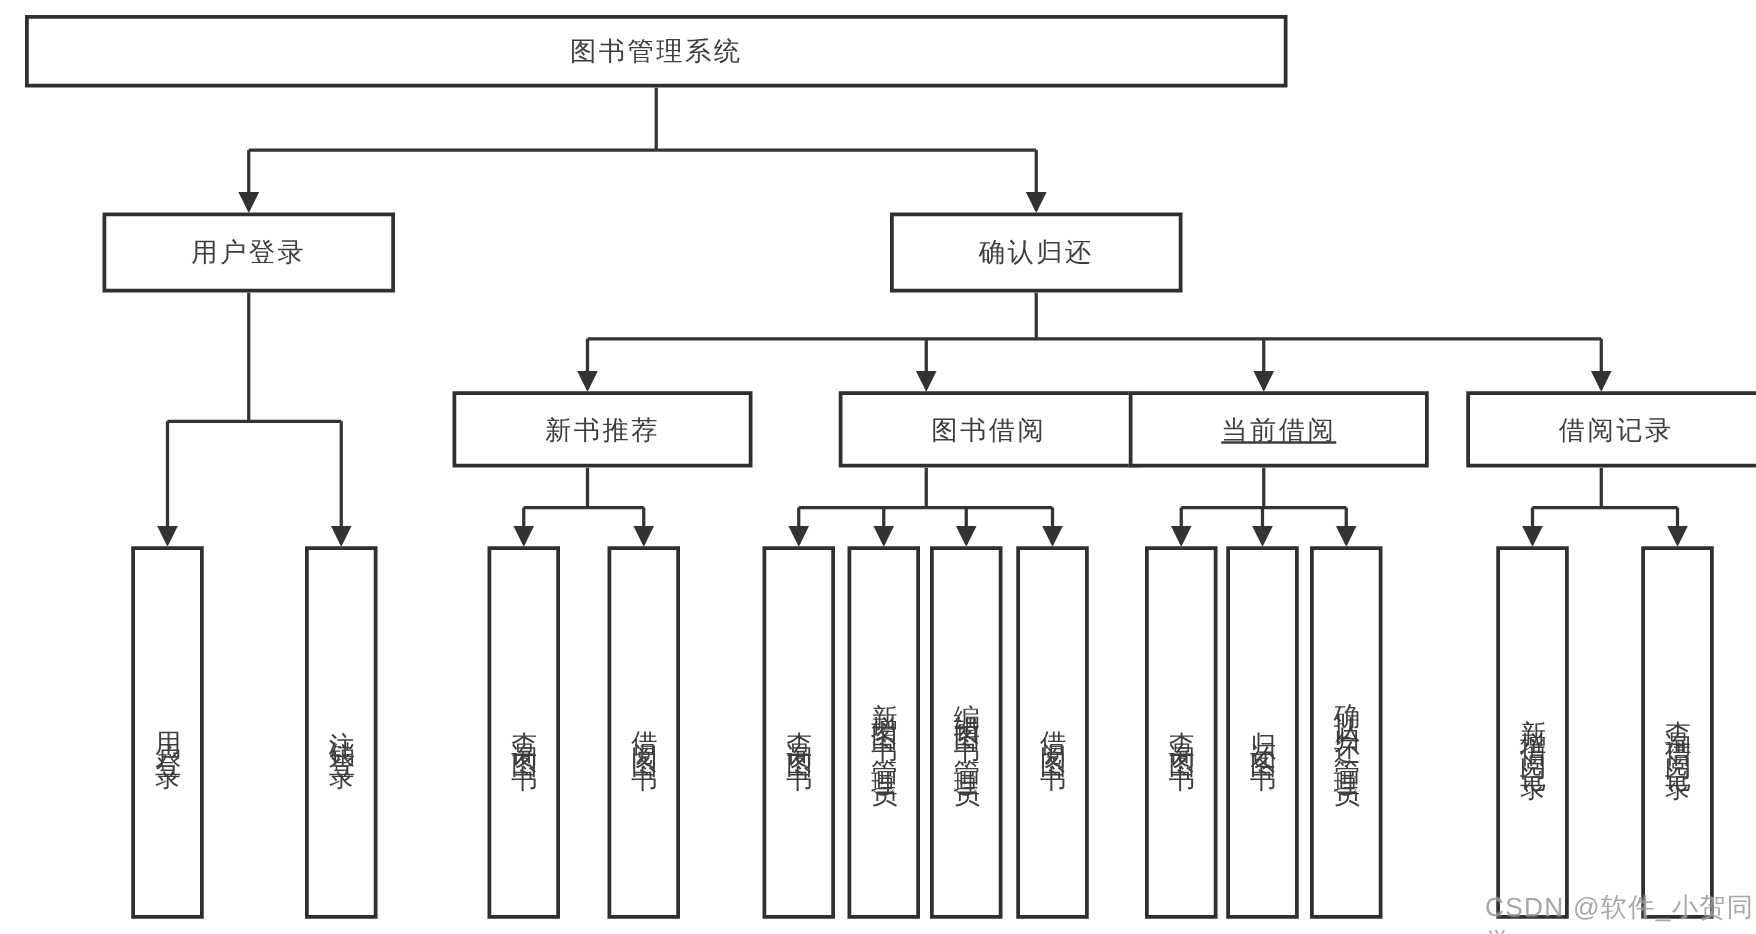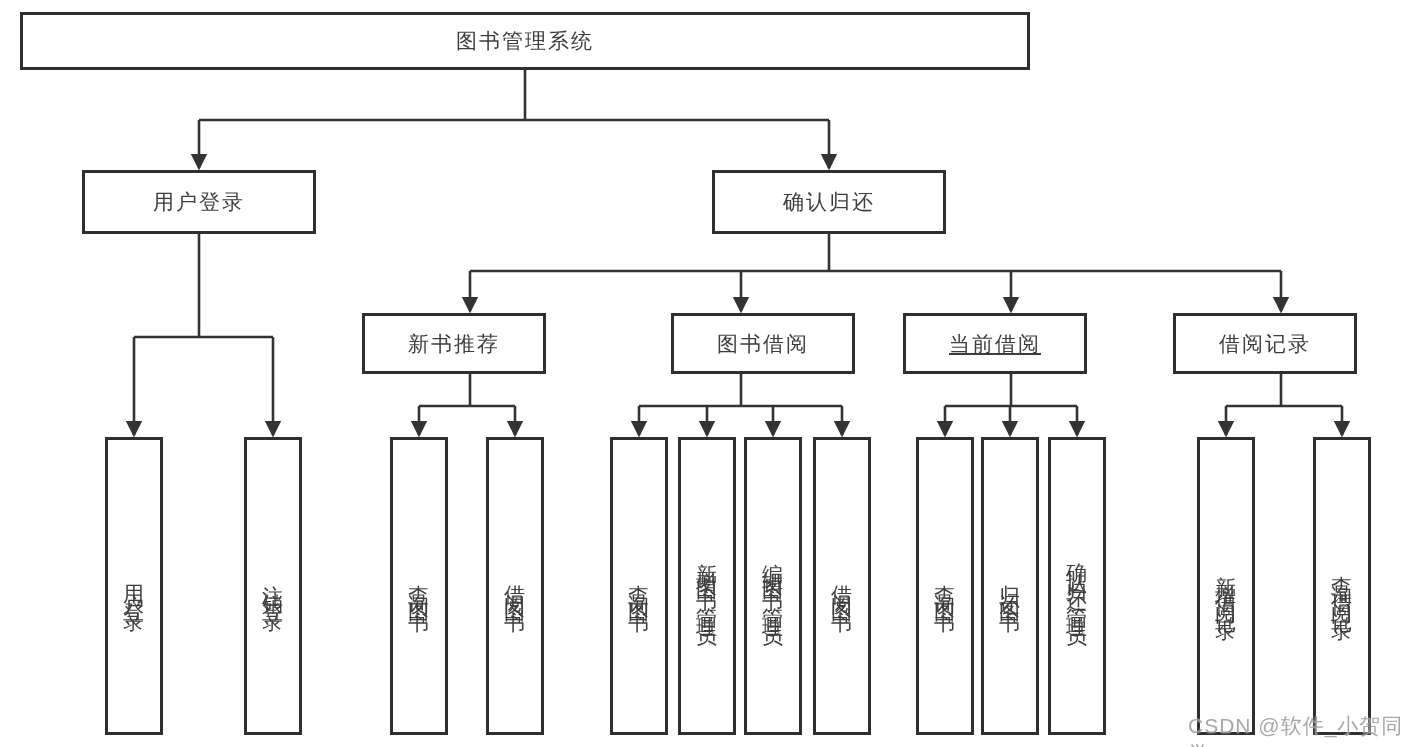--- a/index.html
+++ b/index.html
@@ -41,21 +41,21 @@
     font-size: 21px;
     letter-spacing: 2px;
     white-space: nowrap;
   }
 
   .node.root  { left: 20px;  top: 12px;  width: 1010px; height: 58px; }
 
   .node.lv2-a { left: 82px;  top: 170px; width: 234px; height: 64px; }
   .node.lv2-b { left: 712px; top: 170px; width: 234px; height: 64px; }
 
-  .node.lv3   { top: 313px; width: 184px; height: 61px; }
+  .node.lv3   { top: 313px; width: 240px; height: 61px; }
   .node.lv3-0 { left: 362px; }
   .node.lv3-1 { left: 633px; margin-left: 38px; }
   .node.lv3-2 { left: 903px; text-decoration: underline; }
   .node.lv3-3 { left: 1173px; }
 
   .node.leaf {
     top: 437px;
     width: 58px;
     height: 298px;
     writing-mode: vertical-rl;

